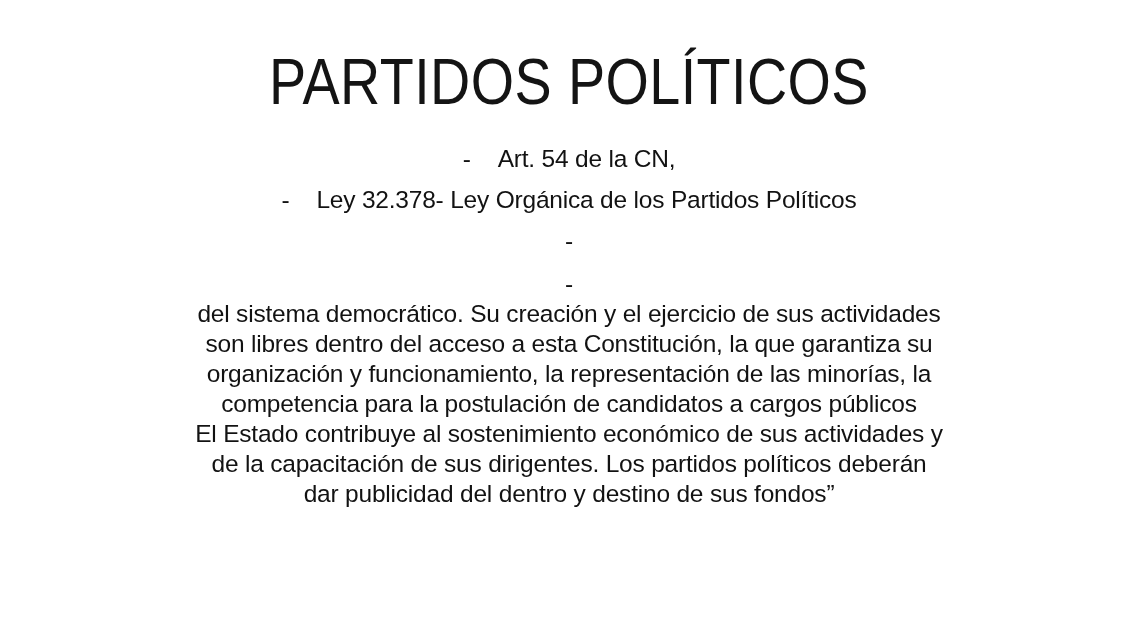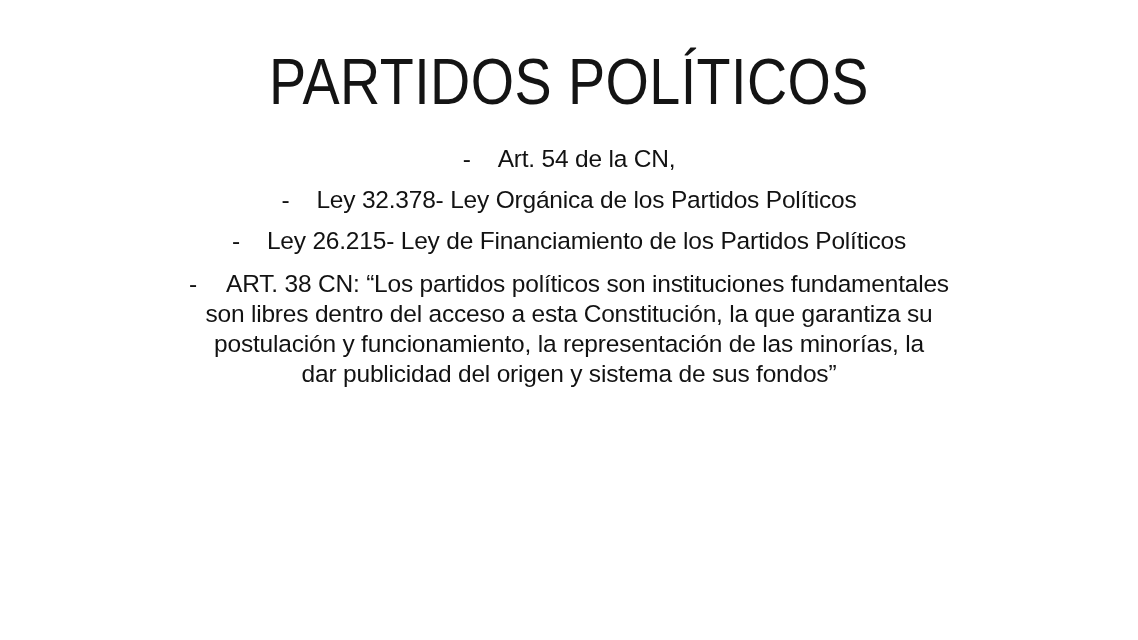--- a/index.html
+++ b/index.html
@@ -77,27 +77,29 @@
     <div class="intro-line">
       <span class="dash">-</span>
       <span class="btext">Art. 54 de la CN,</span>
     </div>
     <div class="intro-line">
       <span class="dash">-</span>
       <span class="btext">Ley 32.378- Ley Orgánica de los Partidos Políticos</span>
     </div>
     <div class="intro-line">
       <span class="dash">-</span>
-      <span class="btext">Ley 26.215- Ley de Financiamiento de los Partidos Políticos</span>
     </div>
   </div>
 
   <div class="para">
     <div class="para-line first">
       <span class="dash">-</span>
-      <span class="btext">ART. 38 CN: “Los partidos políticos son instituciones fundamentales</span>
     </div>
+    <div class="para-line">del sistema democrático. Su creación y el ejercicio de sus actividades</div>
     <div class="para-line">son libres dentro del acceso a esta Constitución, la que garantiza su</div>
-    <div class="para-line">postulación y funcionamiento, la representación de las minorías, la</div>
-    <div class="para-line">dar publicidad del origen y sistema de sus fondos”</div>
+    <div class="para-line">organización y funcionamiento, la representación de las minorías, la</div>
+    <div class="para-line">competencia para la postulación de candidatos a cargos públicos</div>
+    <div class="para-line">El Estado contribuye al sostenimiento económico de sus actividades y</div>
+    <div class="para-line">de la capacitación de sus dirigentes. Los partidos políticos deberán</div>
+    <div class="para-line">dar publicidad del dentro y destino de sus fondos”</div>
   </div>
 
 </div>
 
 </body></html>

